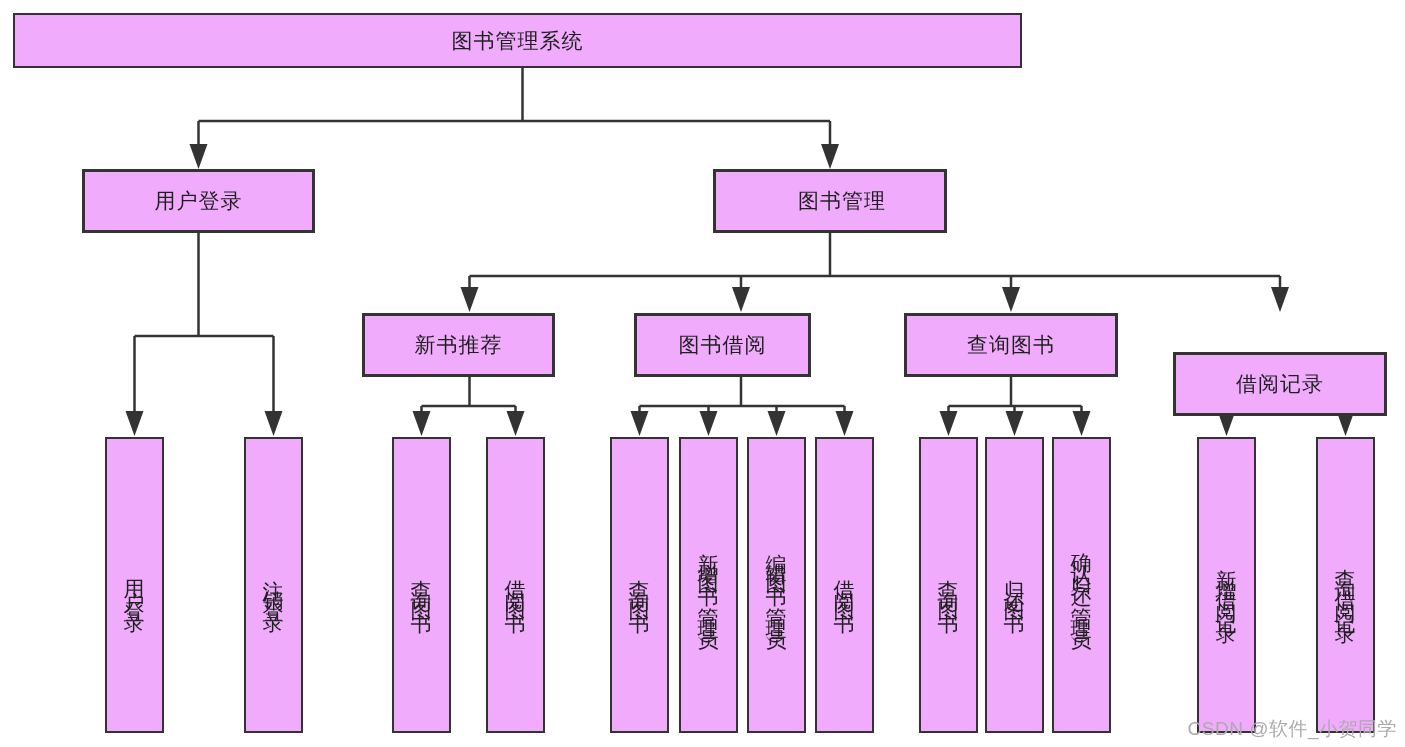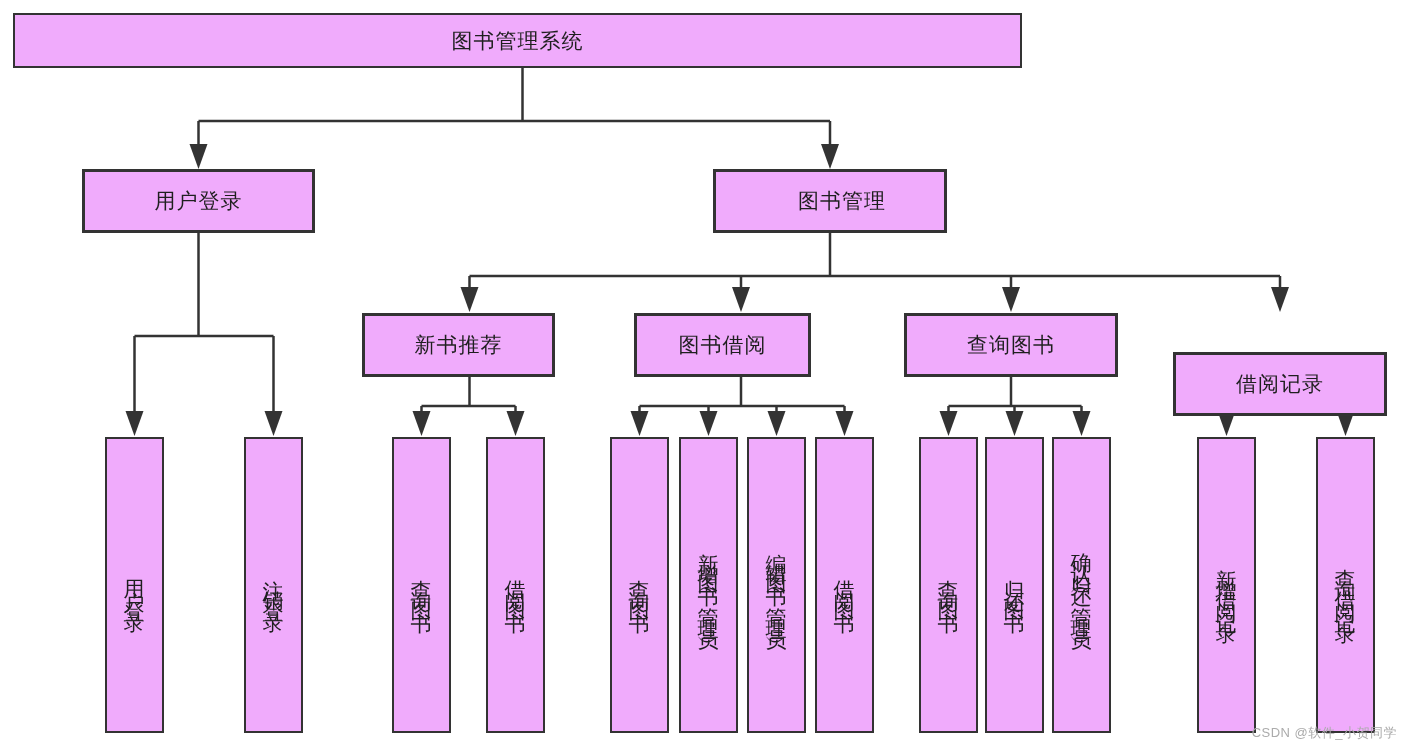--- a/index.html
+++ b/index.html
@@ -69,21 +69,21 @@
   .leafD1 { left: 919px; }
   .leafD2 { left: 985px; }
   .leafD3 { left: 1052px; }
   .leafE1 { left: 1197px; }
   .leafE2 { left: 1316px; }
   .watermark {
     position: absolute;
     right: 8px;
     bottom: 5px;
     color: #ababab;
-    font-size: 13px;
+    font-size: 19px;
     letter-spacing: 0.5px;
     white-space: nowrap;
   }
   svg line, svg path {
     stroke: #333333;
     stroke-width: 2.5;
     fill: none;
   }
   svg polygon { fill: #333333; stroke: none; }
 </style>

